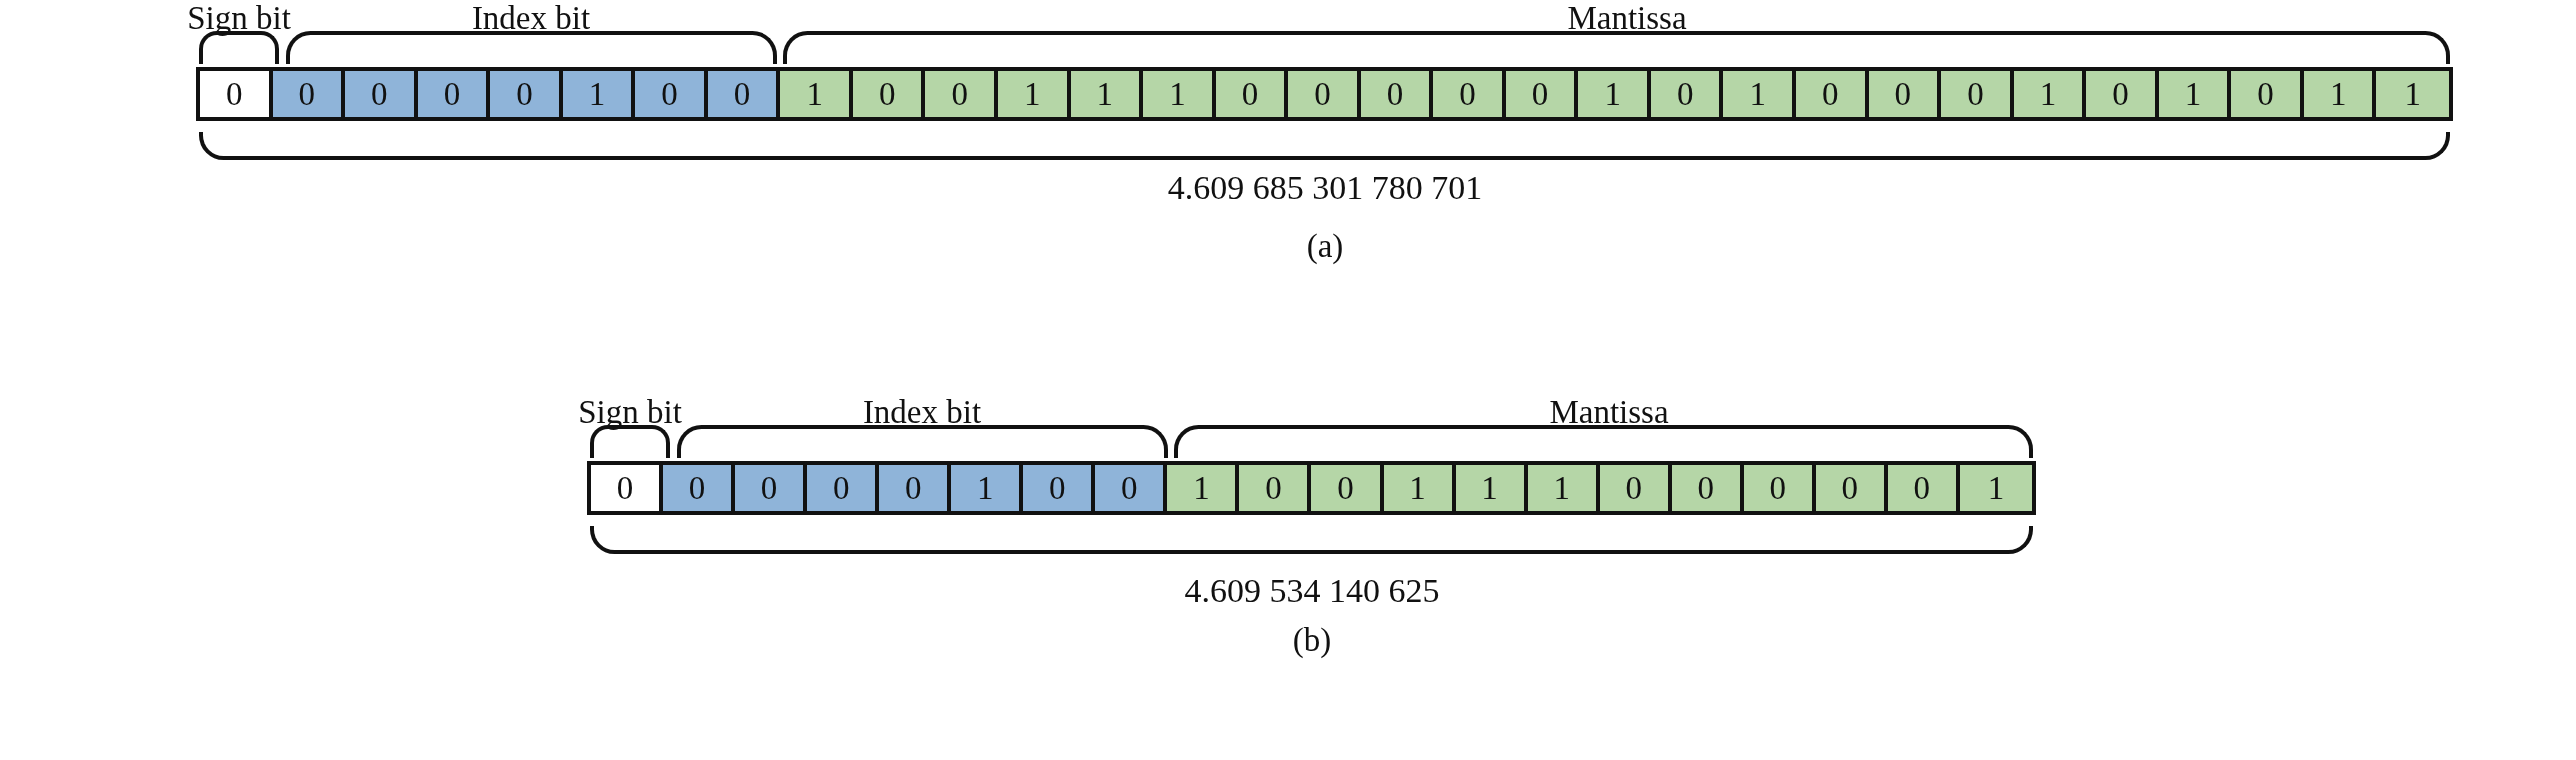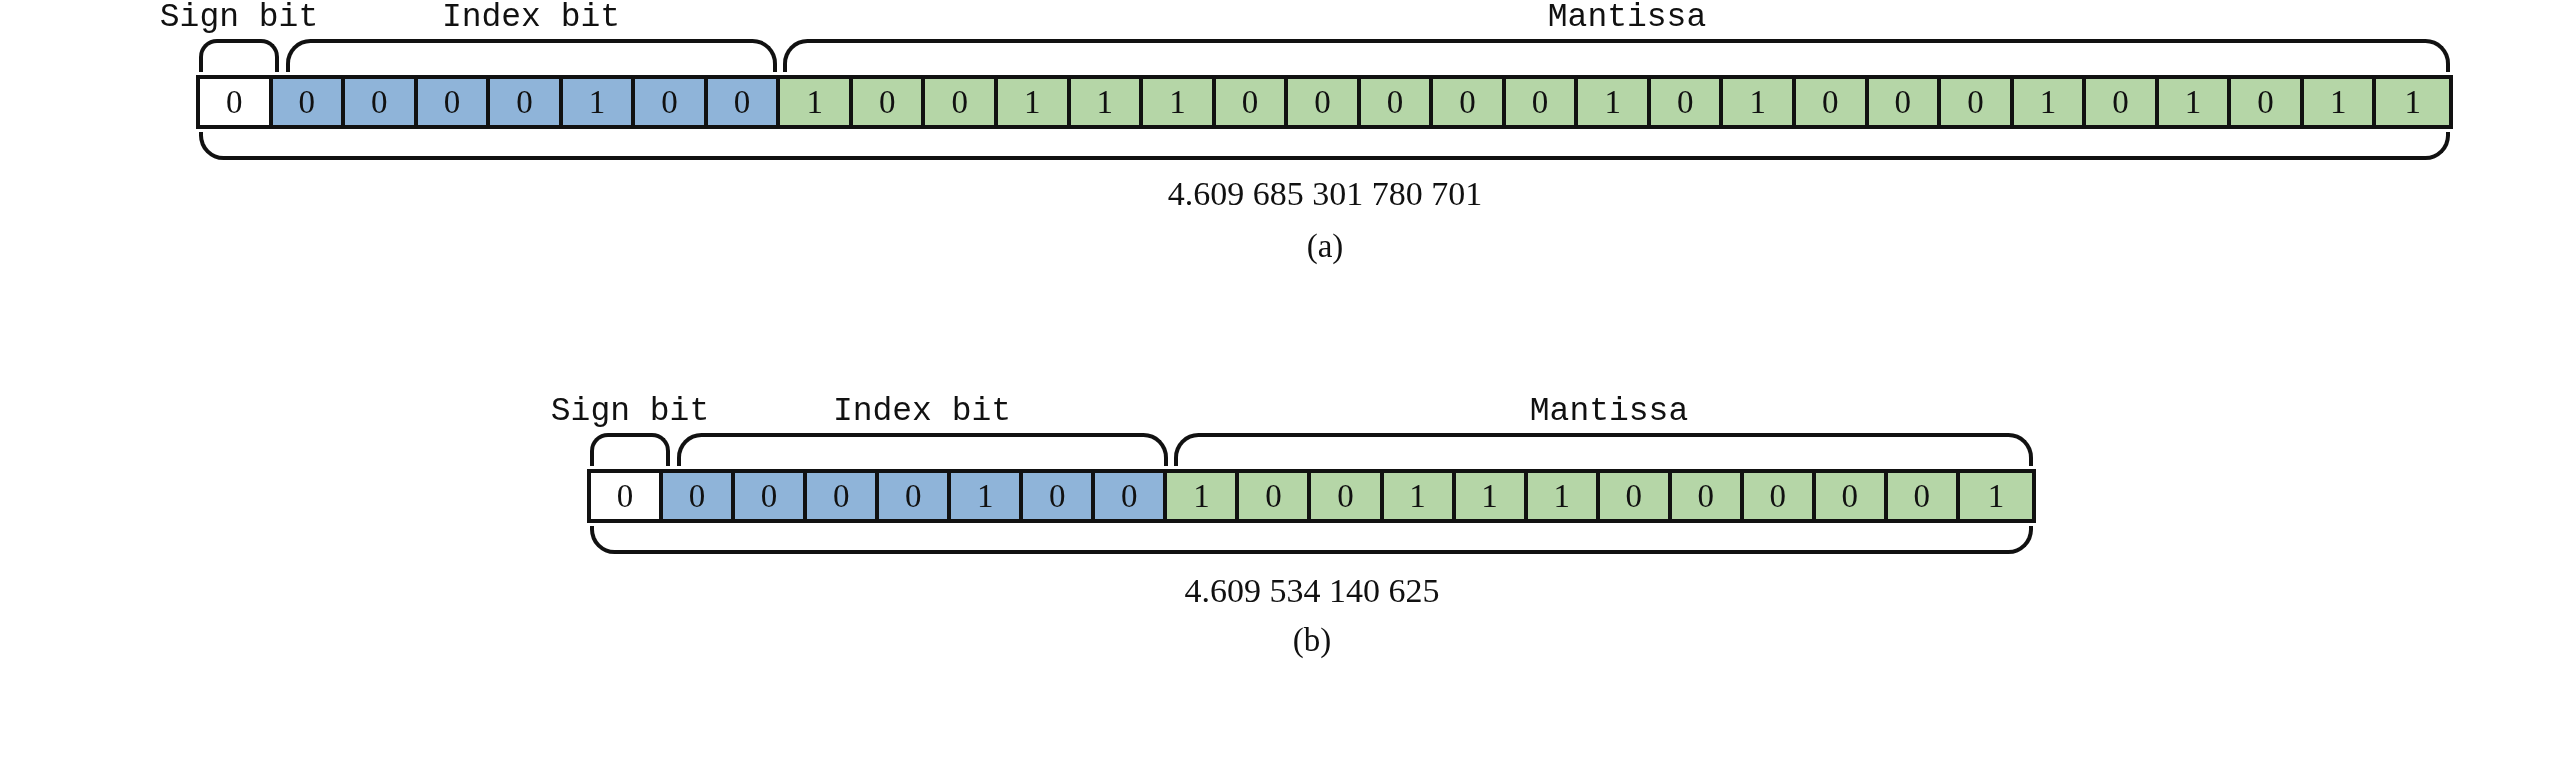--- a/index.html
+++ b/index.html
@@ -24,22 +24,21 @@
   }
 
   
   .panel {
     position: absolute;
   }
 
   
   .labels {
     position: relative;
-    height: 39px;
-    font-family: Liberation Mono, monospace;
+    height: 31px;
   }
   .field-label {
     position: absolute;
     top: 0;
     text-align: center;
     font-size: 33px;
     line-height: 36px;
     white-space: nowrap;
     transform: translateX(-50%);
   }
@@ -168,21 +167,21 @@
         <div class="bit man" style="width: 3.22581%;">1</div>
         <div class="bit man" style="width: 3.22581%;">0</div>
         <div class="bit man" style="width: 3.22581%;">1</div>
         <div class="bit man" style="width: 3.22581%;">0</div>
         <div class="bit man" style="width: 3.22581%;">1</div>
         <div class="bit man" style="width: 3.22581%;">1</div>
       </div>
 
     <div class="botbrace" style="left:3.3px; top:132px; width:2251px;"></div>
 
-    <div class="value" style="left:1129px; top:174px;">4.609 685 301 780 701</div>
+    <div class="value" style="left:1129px; top:168px;">4.609 685 301 780 701</div>
 
     <div class="caption" style="left:1129px; top:227px;">(a)</div>
   </div>
 
   <div class="panel" id="panel-b" style="left:587px; top:394px; width:1449px;">
 
     <div class="labels">
       <div class="field-label" style="left:43px;">Sign bit</div>
       <div class="field-label" style="left:335px;">Index bit</div>
       <div class="field-label" style="left:1022px;">Mantissa</div>

